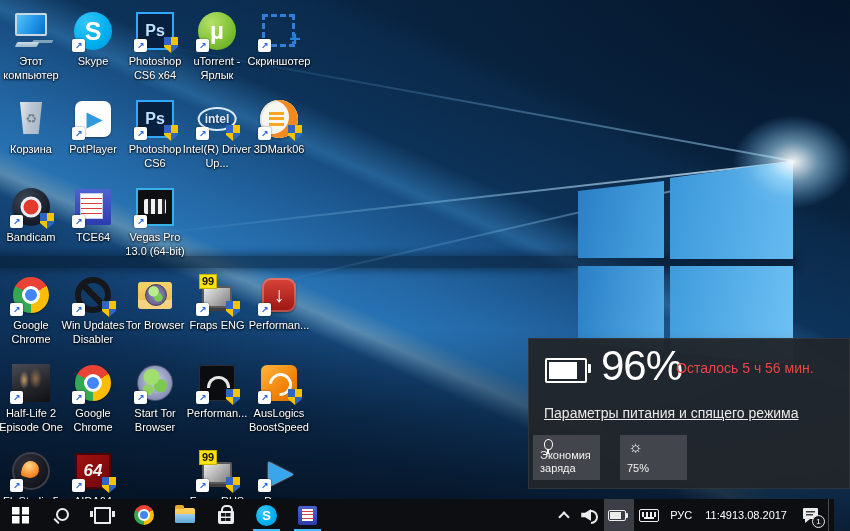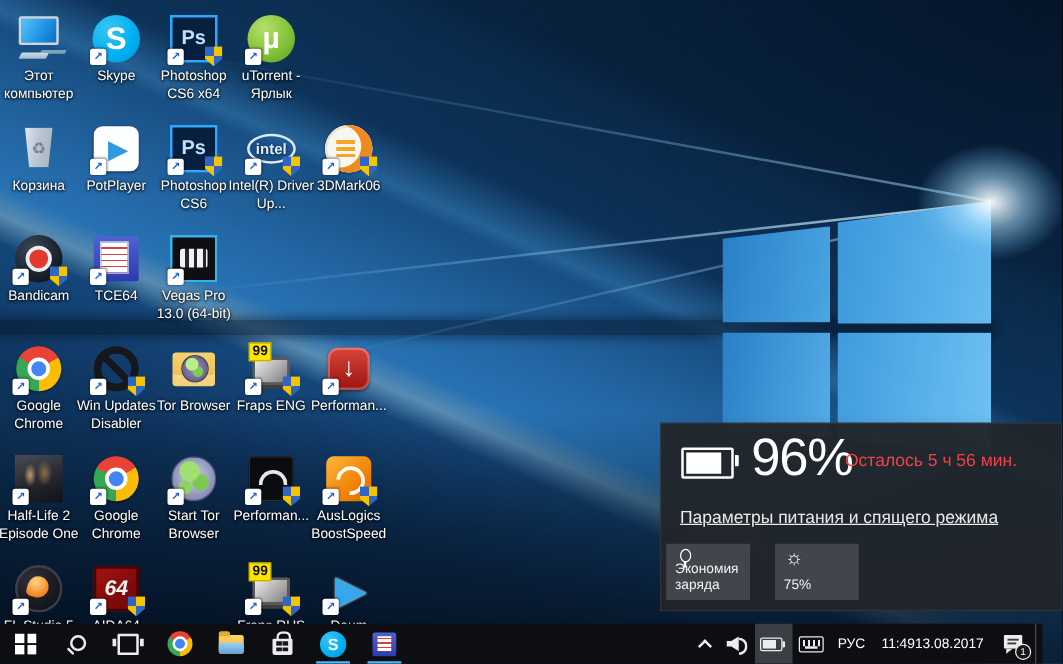--- a/index.html
+++ b/index.html
@@ -323,20 +323,28 @@
     <div class="dlabel">Photoshop CS6 x64</div>
   </div>
       <div class="dcell" style="left: 182px; top: 10px;">
     <div class="dicon">
       <span class="art i-utorrent"></span>
       <span class="ov ov-shortcut"></span>
 
     </div>
     <div class="dlabel">uTorrent - Ярлык</div>
   </div>
+      <div class="dcell" style="left: 244px; top: 10px;">
+    <div class="dicon">
+      <span class="art i-screenshoter"></span>
+      <span class="ov ov-shortcut"></span>
+
+    </div>
+    <div class="dlabel">Скриншотер</div>
+  </div>
       <div class="dcell" style="left: -4px; top: 98px;">
     <div class="dicon">
       <span class="art i-recyclebin"></span>
 
     </div>
     <div class="dlabel">Корзина</div>
   </div>
       <div class="dcell" style="left: 58px; top: 98px;">
     <div class="dicon">
       <span class="art i-potplayer"></span>

